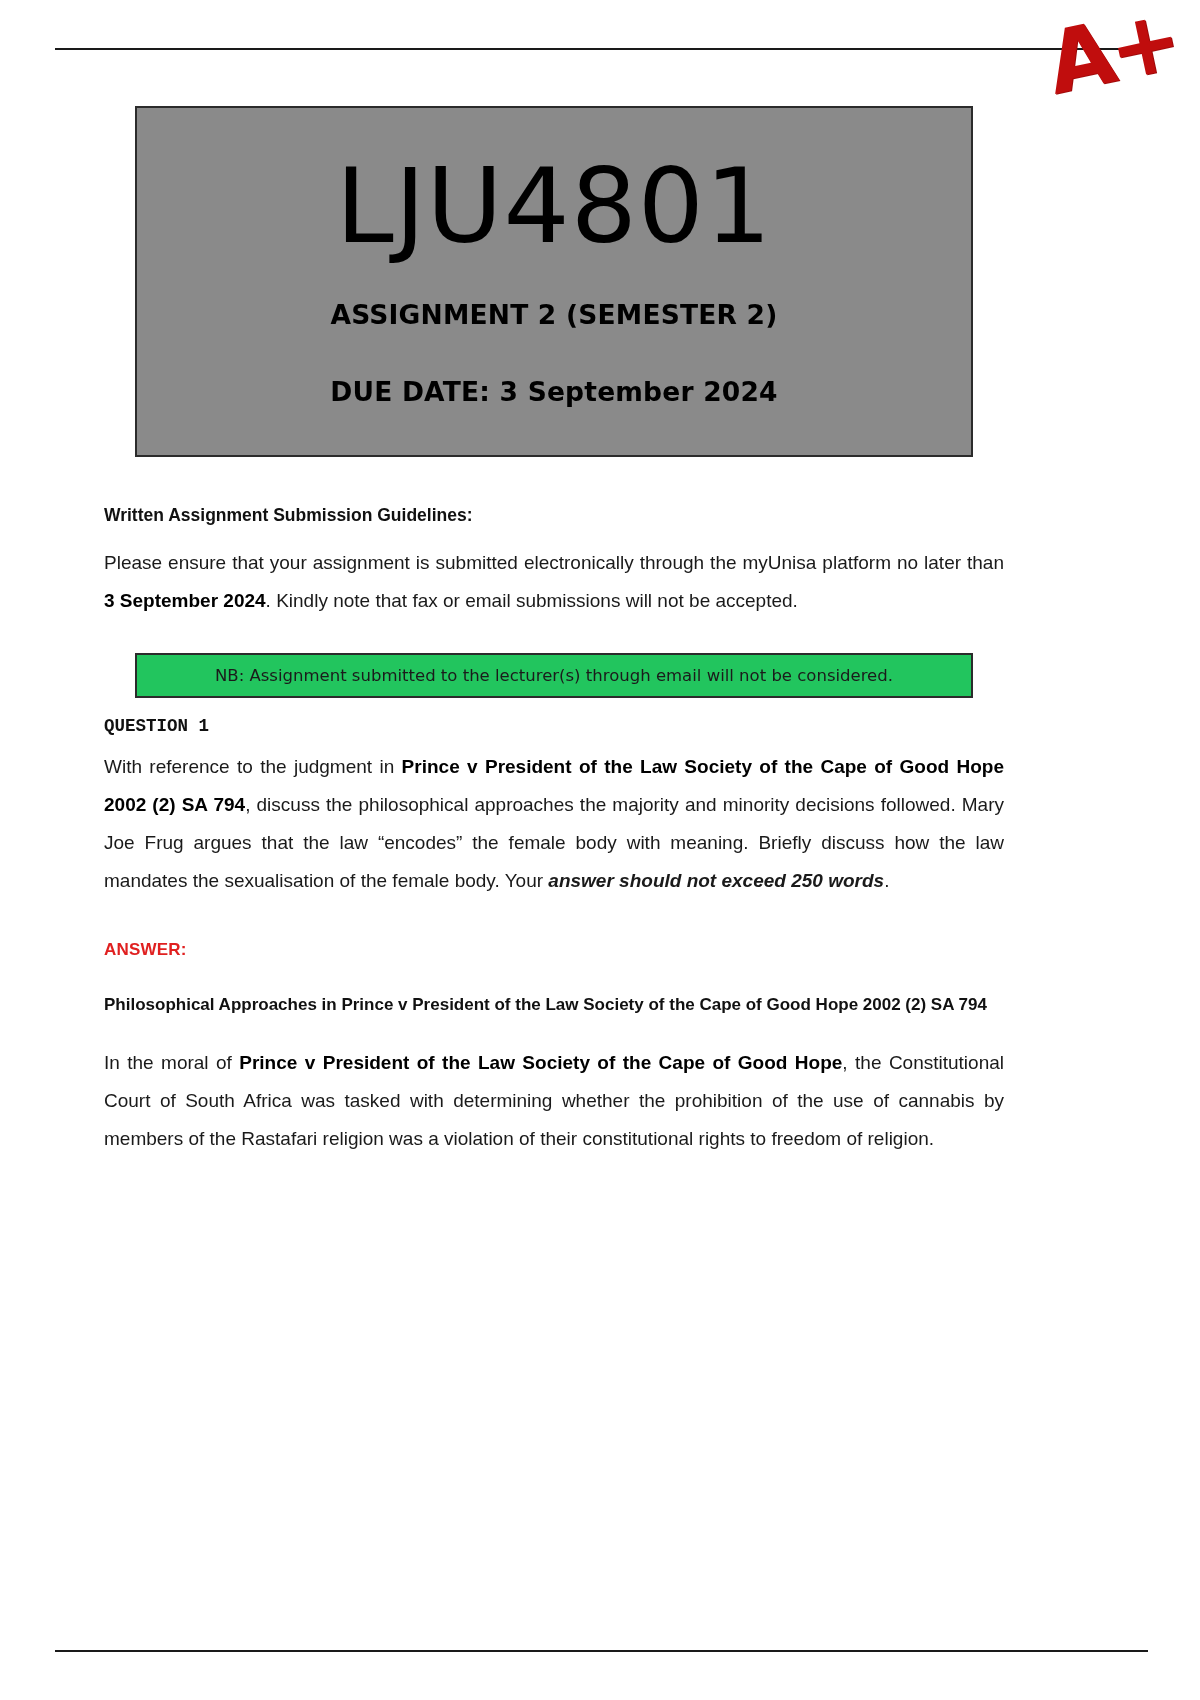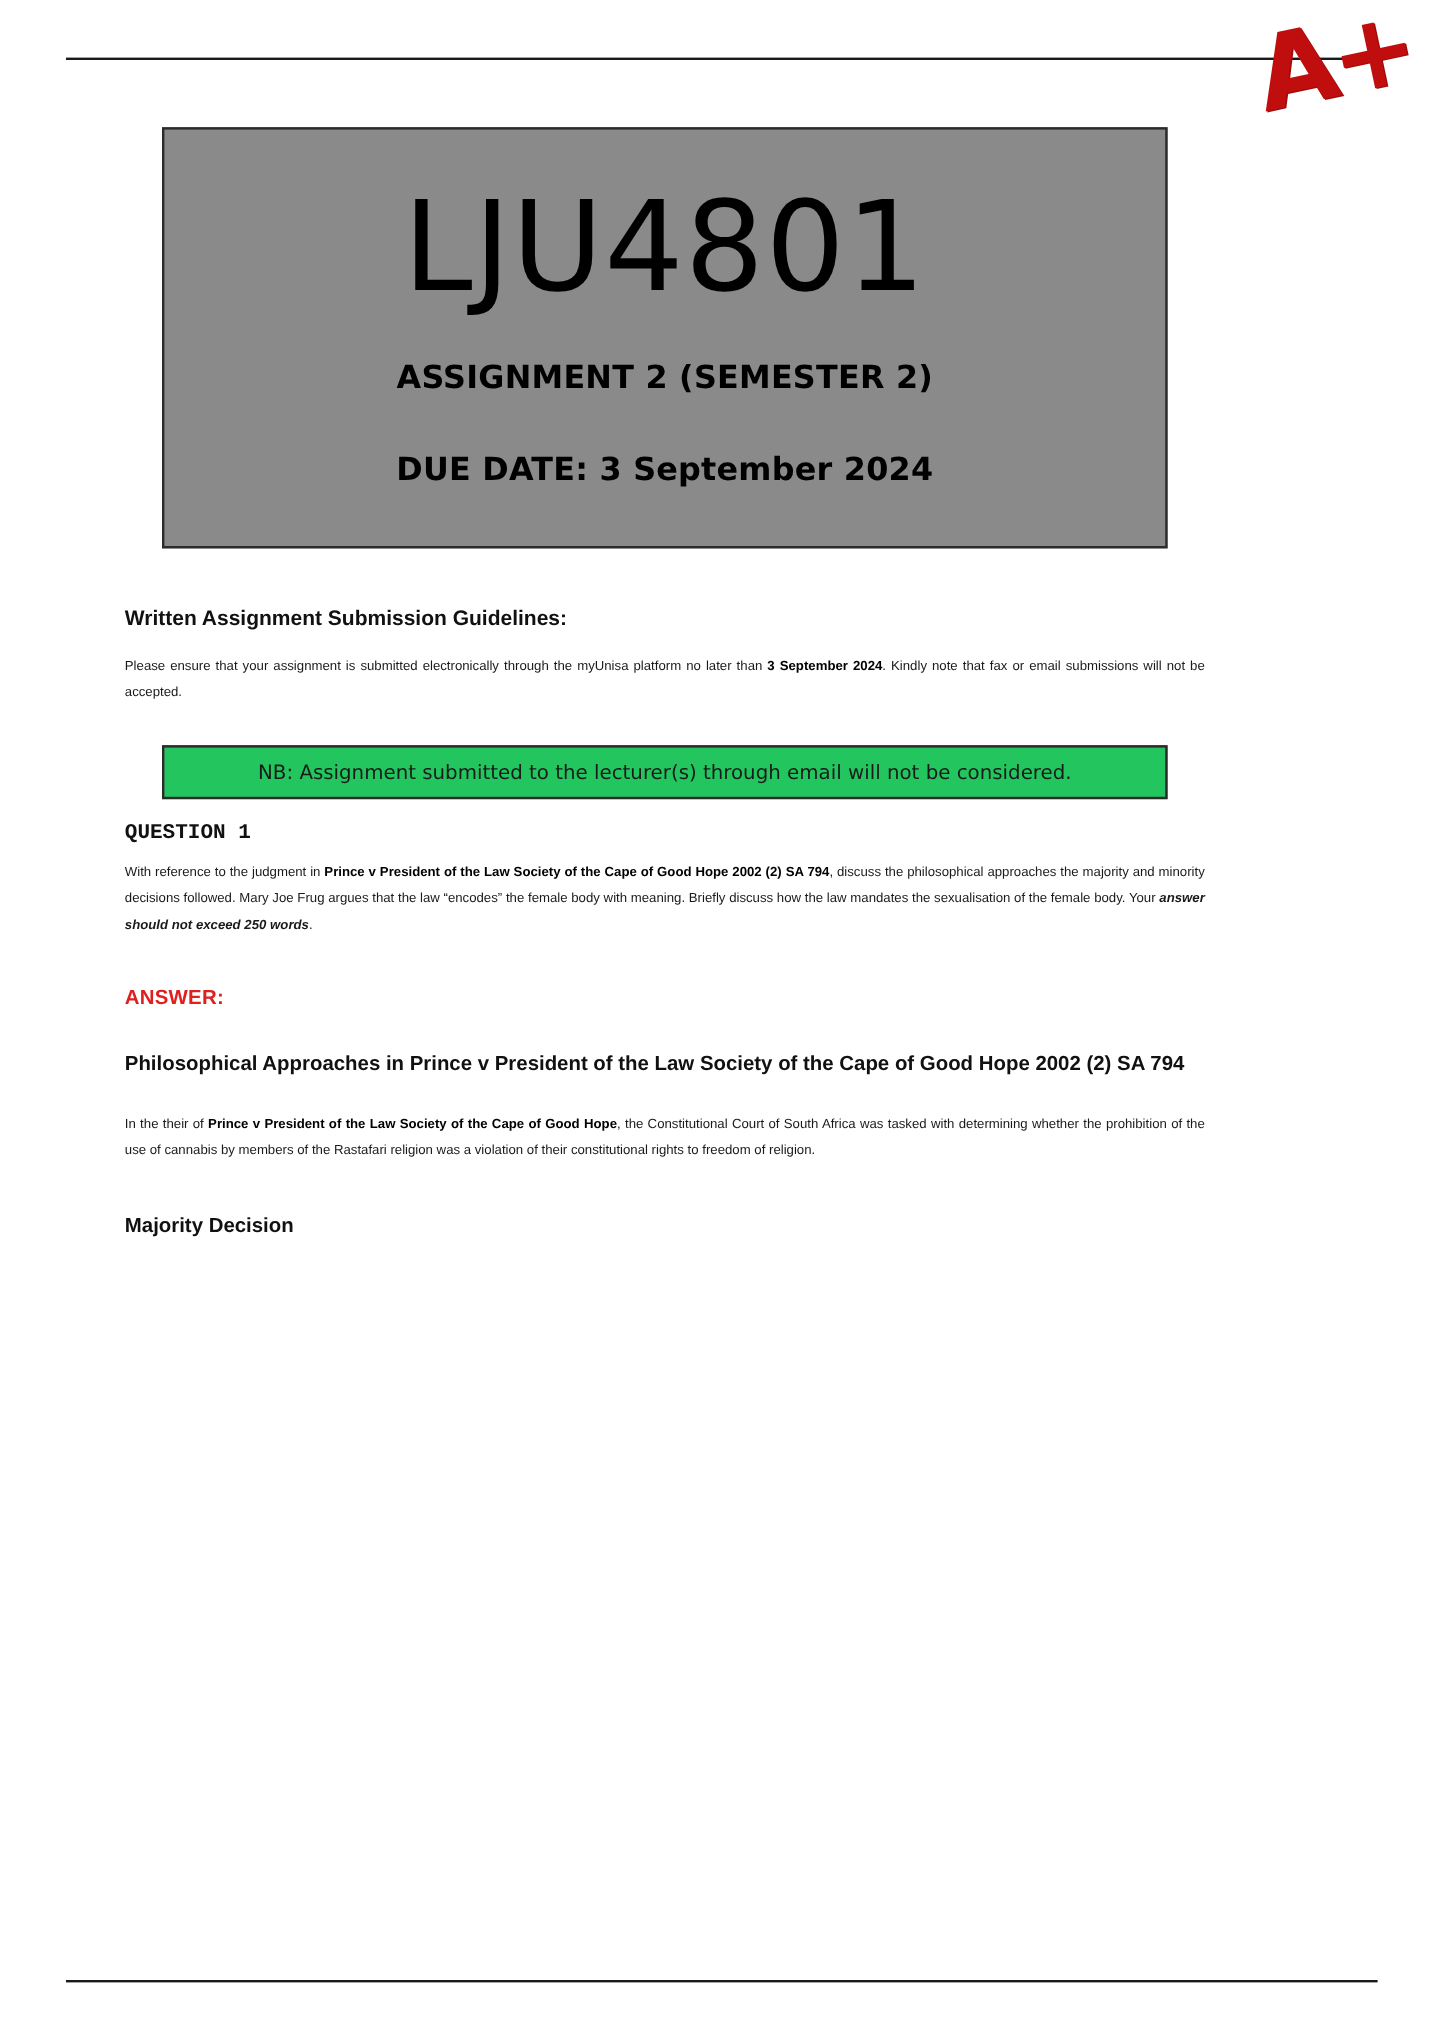--- a/index.html
+++ b/index.html
@@ -105,21 +105,21 @@
   }
 
   
   .sec-head {
     font-size: 17.5px;
     font-weight: 700;
     color: #111;
     margin: 0;
   }
   .para {
-    font-size: 11px;
+    font-size: 19px;
     line-height: 2.0;
     color: #1a1a1a;
     margin: 0;
     text-align: justify;
   }
   .para b, .sec-head b { font-weight: 700; color: #000; }
   .bi { font-weight: 700; font-style: italic; }
 
   .guidelines-head { margin-top: 48px; }
   .guidelines-body { margin-top: 18px; }
@@ -205,23 +205,22 @@
     </div>
 
     <div class="sec-head q-head">QUESTION 1</div>
 
     <p class="para q-body"><span>With reference to the judgment in </span><b>Prince v President of the Law Society of the Cape of Good Hope 2002 (2) SA 794</b><span>, discuss the philosophical approaches the majority and minority decisions followed. Mary Joe Frug argues that the law “encodes” the female body with meaning. Briefly discuss how the law mandates the sexualisation of the female body. Your </span><span class="bi">answer should not exceed 250 words</span><span>.</span></p>
 
     <div class="answer-label">ANSWER:</div>
 
     <div class="answer-head">Philosophical Approaches in Prince v President of the Law Society of the Cape of Good Hope 2002 (2) SA 794</div>
 
-    <p class="para answer-para"><span>In the their of </span><b>Prince v President of the Law Society of the Cape of Good Hope</b><span>, the Constitutional Court of South Africa was tasked with determining whether the prohibition of the use of cannabis by members of the Rastafari religion was a violation of their constitutional rights to freedom of religion.</span></p>
-
-    <div class="sub-head">Majority Decision</div>
+    <p class="para answer-para"><span>In the moral of </span><b>Prince v President of the Law Society of the Cape of Good Hope</b><span>, the Constitutional Court of South Africa was tasked with determining whether the prohibition of the use of cannabis by members of the Rastafari religion was a violation of their constitutional rights to freedom of religion.</span></p>
+
 
 
   </div>
 
   <div class="clip-bottom"></div>
 
   <div class="rule-bottom"></div>
 
 </div>
 

